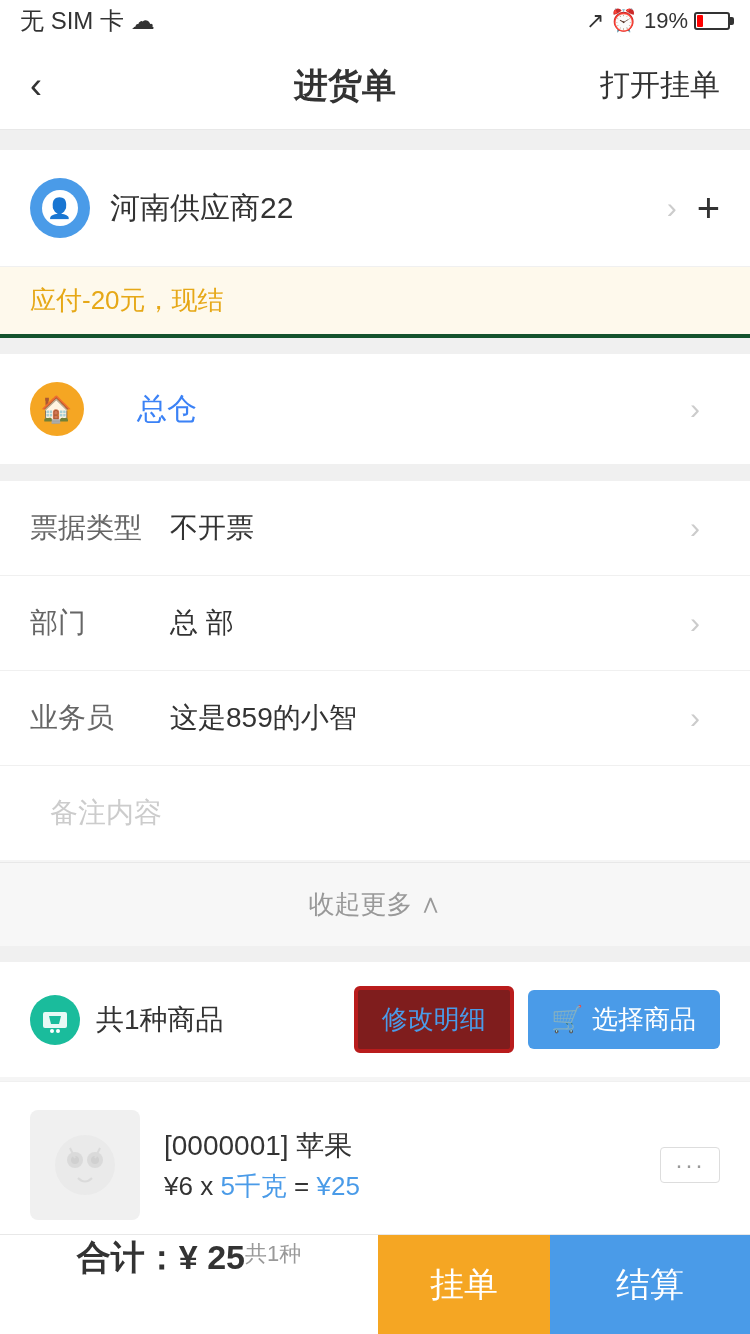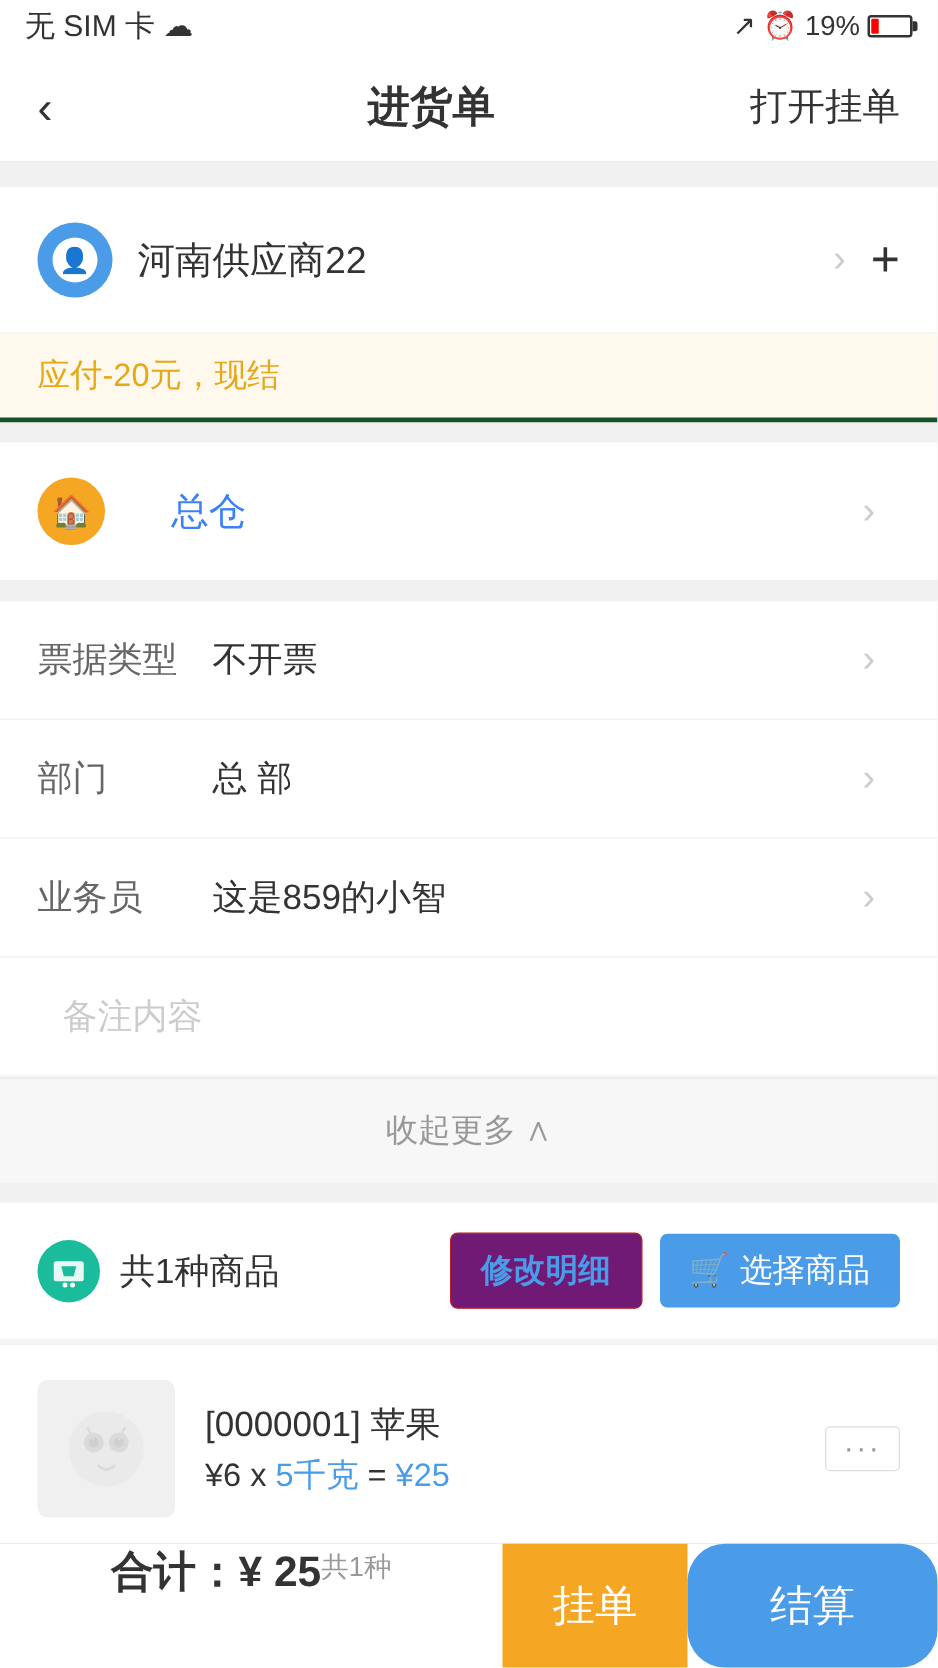--- a/index.html
+++ b/index.html
@@ -232,29 +232,28 @@
       flex-shrink: 0;
       font-size: 22px;
       color: #fff;
     }
     .product-count-text {
       flex: 1;
       font-size: 28px;
       color: #333;
     }
     .btn-edit-detail {
-      border: 1px solid #b91c1c;
+      border: 4px solid #b91c1c;
       color: #4a9be8;
-      background: #701a75;
+      background: #7f1d1d;
       border-radius: 6px;
       padding: 12px 24px;
       font-size: 26px;
       cursor: pointer;
       margin-right: 14px;
-      font-weight: bold;
     }
     .btn-select-product {
       background: #4a9be8;
       color: #fff;
       border: none;
       border-radius: 6px;
       padding: 12px 24px;
       font-size: 26px;
       cursor: pointer;
       display: flex;
@@ -328,39 +327,38 @@
       justify-content: center;
       padding: 0 24px;
     }
     .total-amount {
       font-size: 34px;
       font-weight: 600;
       color: #333;
     }
     .total-count { font-size: 22px; color: #999; margin-top: 4px; }
     .btn-suspend {
-      width: 148px;
+      width: 172px;
       background: #f5a623;
       color: #fff;
       font-size: 34px;
       display: flex;
       align-items: center;
       justify-content: center;
       cursor: pointer;
     }
     .btn-checkout {
       width: 200px;
       background: #4a9be8;
       color: #fff;
       font-size: 34px;
       display: flex;
       align-items: center;
       justify-content: center;
       cursor: pointer;
-      border-radius: 30px;
     }
 
     
     .bottom-spacer { height: 110px; }
   </style>
 </head>
 <body>
 
 <div class="status-bar">
   <div class="status-left">

